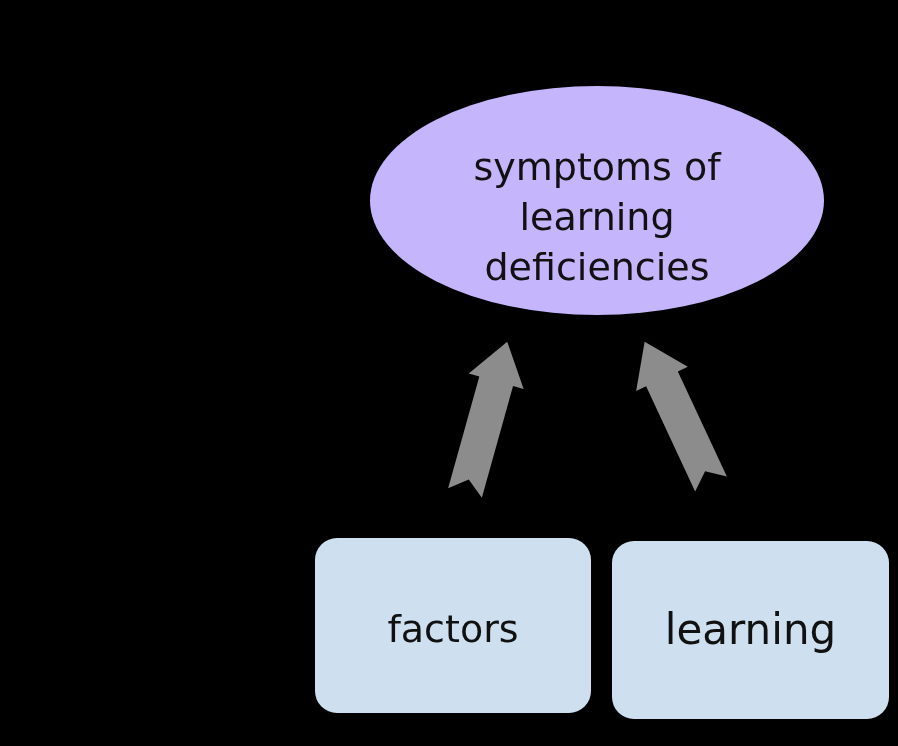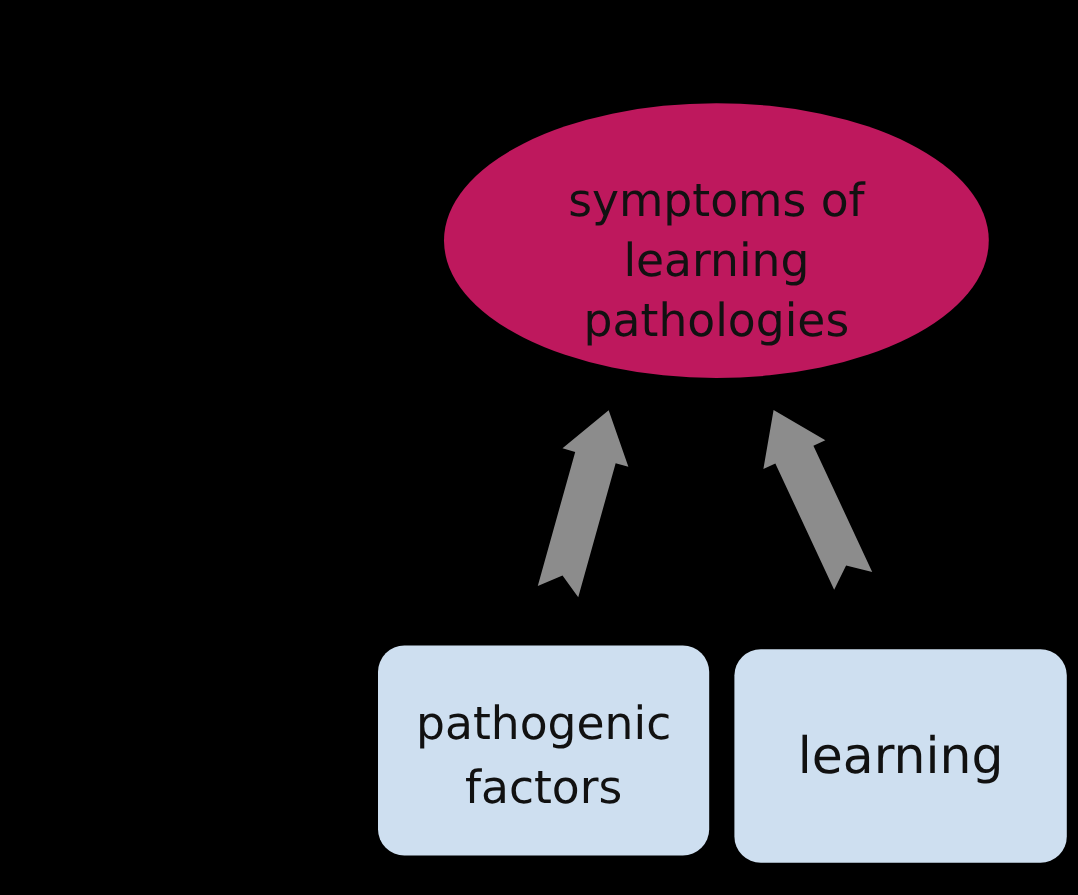--- a/index.html
+++ b/index.html
@@ -68,31 +68,30 @@
 </head>
 <body>
 
 <div class="canvas" style="background-color: rgb(0, 0, 0);">
 
   <svg class="arrows-layer" width="898" height="746" viewBox="0 0 898 746" aria-hidden="true">
     <polygon points="-17.5,0 -17.5,-116 -28.5,-116 0,-157 28.5,-116 17.5,-116 17.5,0 0,-14" transform="translate(465,493) rotate(15.6)" fill="#8C8C8C"></polygon>
     <polygon points="-17.5,0 -17.5,-116 -28.5,-116 0,-157 28.5,-116 17.5,-116 17.5,0 0,-14" transform="translate(711,484) rotate(-25)" fill="#8C8C8C"></polygon>
   </svg>
 
-  <div class="node node-ellipse" style="background-color: #be185d;">
+  <div class="node node-ellipse" style="background-color: #c4b5fd;">
     <div class="node-text">
       <div>symptoms of</div>
       <div>learning</div>
-      <div>pathologies</div>
+      <div>deficiencies</div>
     </div>
   </div>
 
   <div class="node node-box node-factors" style="background-color: rgb(206, 223, 240);">
     <div class="node-text">
-      <div>pathogenic</div>
       <div>factors</div>
     </div>
   </div>
 
   <div class="node node-box node-pathologies" style="background-color: rgb(206, 223, 240);">
     <div class="node-text">
       <div>learning</div>
     </div>
   </div>
 

